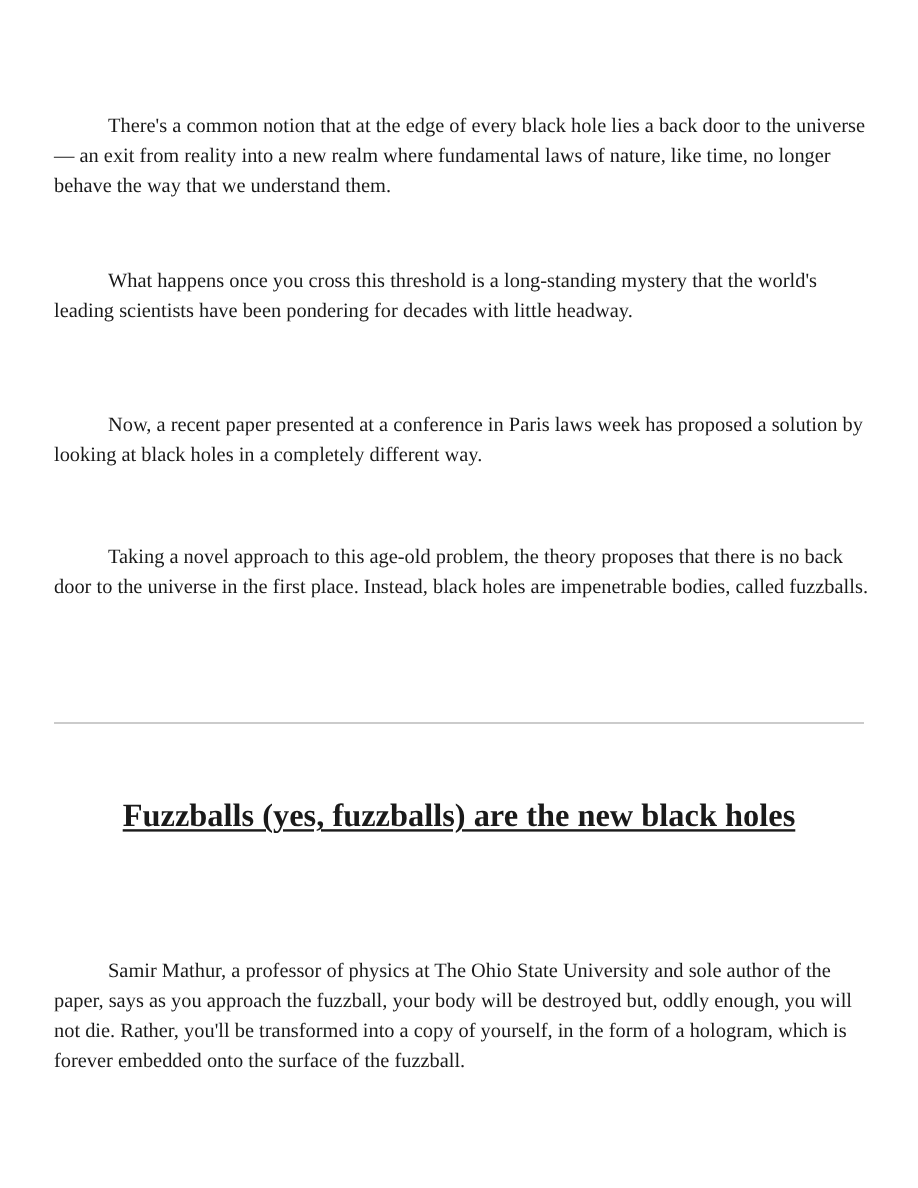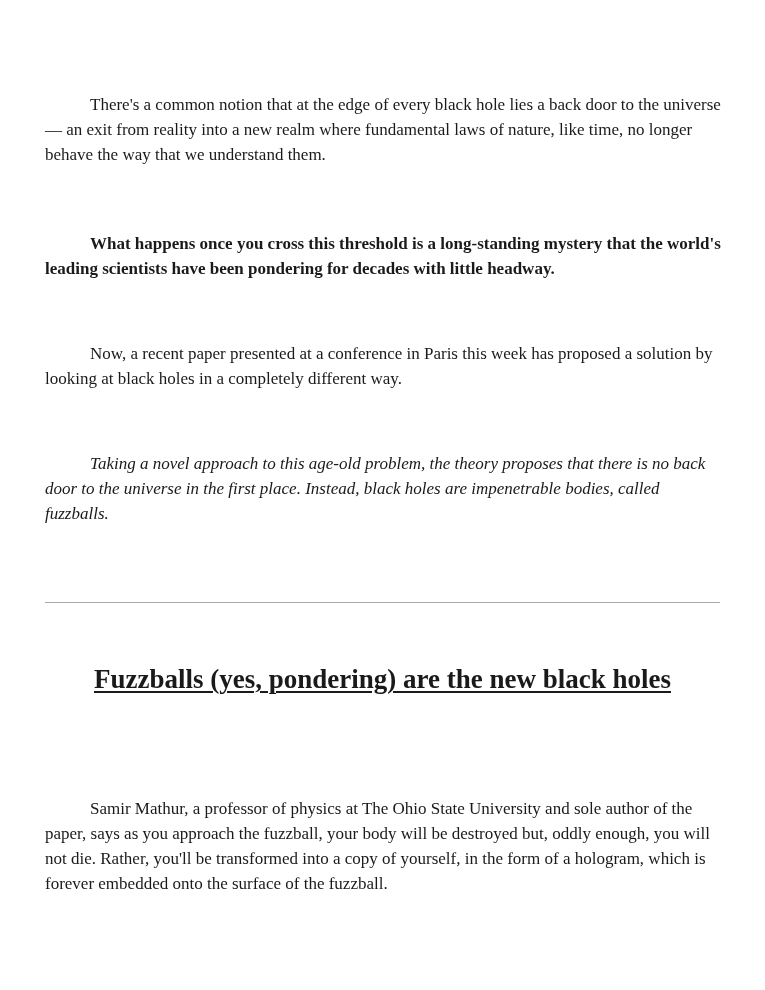--- a/index.html
+++ b/index.html
@@ -7,42 +7,42 @@
     width: 765px; height: 990px; position: relative; overflow: hidden;
     font-family: "Liberation Serif", "DejaVu Serif", serif;
     color: #1a1a1a;
   }
   .para {
     position: absolute; left: 45px; width: 680px;
     font-size: 17px; line-height: 25px; margin: 0;
     text-indent: 45px;
   }
   #p1 { top: 92px; }
-  #p2 { top: 231px; font-weight: bold; }
+  #p2 { top: 221px; }
   #p3 { top: 341px; }
-  #p4 { top: 451px; font-style: italic; }
+  #p4 { top: 451px; }
   #p5 { top: 752px; margin-top: 44px; }
   .rule {
     position: absolute; left: 45px; width: 675px; top: 602px;
     height: 0; border-top: 1.5px solid #aaaaaa;
   }
   .heading {
     position: absolute; left: 0; width: 765px; top: 662px;
     text-align: center; margin: 0;
     font-size: 27px; font-weight: bold; line-height: 34px;
     text-decoration: underline; text-decoration-thickness: 2px;
     text-underline-offset: 3px;
     color: #1a1a1a;
   }
 </style>
 </head>
 <body>
 
 <p id="p1" class="para">There's a common notion that at the edge of every black hole lies a back door to the universe — an exit from reality into a new realm where fundamental laws of nature, like time, no longer behave the way that we understand them.</p>
 <p id="p2" class="para">What happens once you cross this threshold is a long-standing mystery that the world's leading scientists have been pondering for decades with little headway.</p>
-<p id="p3" class="para">Now, a recent paper presented at a conference in Paris this week has proposed a solution by looking at black holes in a completely different way.</p>
+<p id="p3" class="para">Now, a recent paper presented at a conference in Paris laws week has proposed a solution by looking at black holes in a completely different way.</p>
 <p id="p4" class="para">Taking a novel approach to this age-old problem, the theory proposes that there is no back door to the universe in the first place. Instead, black holes are impenetrable bodies, called fuzzballs.</p>
 
 <div class="rule"></div>
 
-<h2 class="heading">Fuzzballs (yes, pondering) are the new black holes</h2>
+<h2 class="heading">Fuzzballs (yes, fuzzballs) are the new black holes</h2>
 
 <p id="p5" class="para">Samir Mathur, a professor of physics at The Ohio State University and sole author of the paper, says as you approach the fuzzball, your body will be destroyed but, oddly enough, you will not die. Rather, you'll be transformed into a copy of yourself, in the form of a hologram, which is forever embedded onto the surface of the fuzzball.</p>
 
 </body></html>

